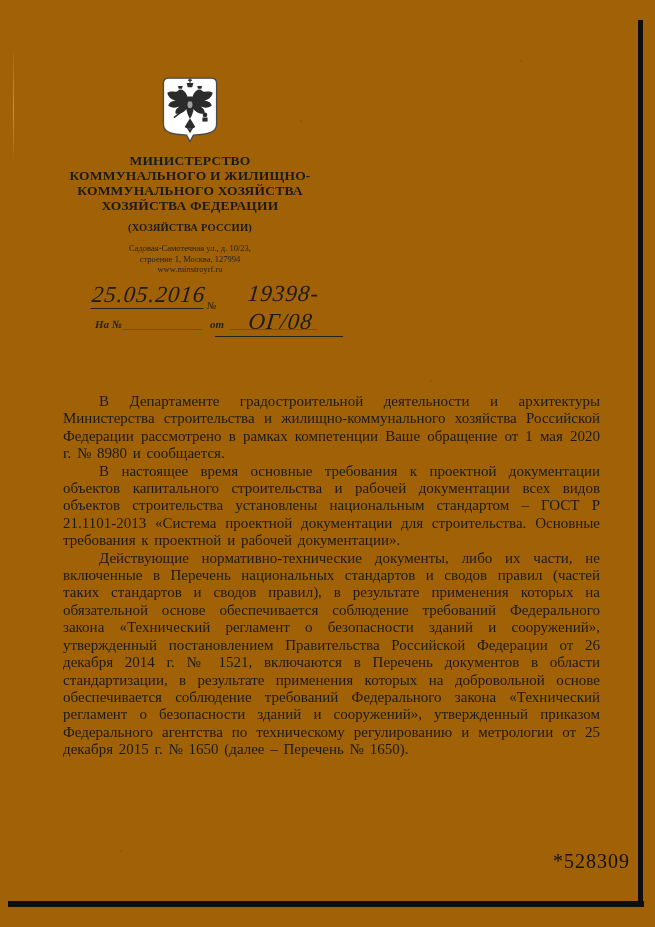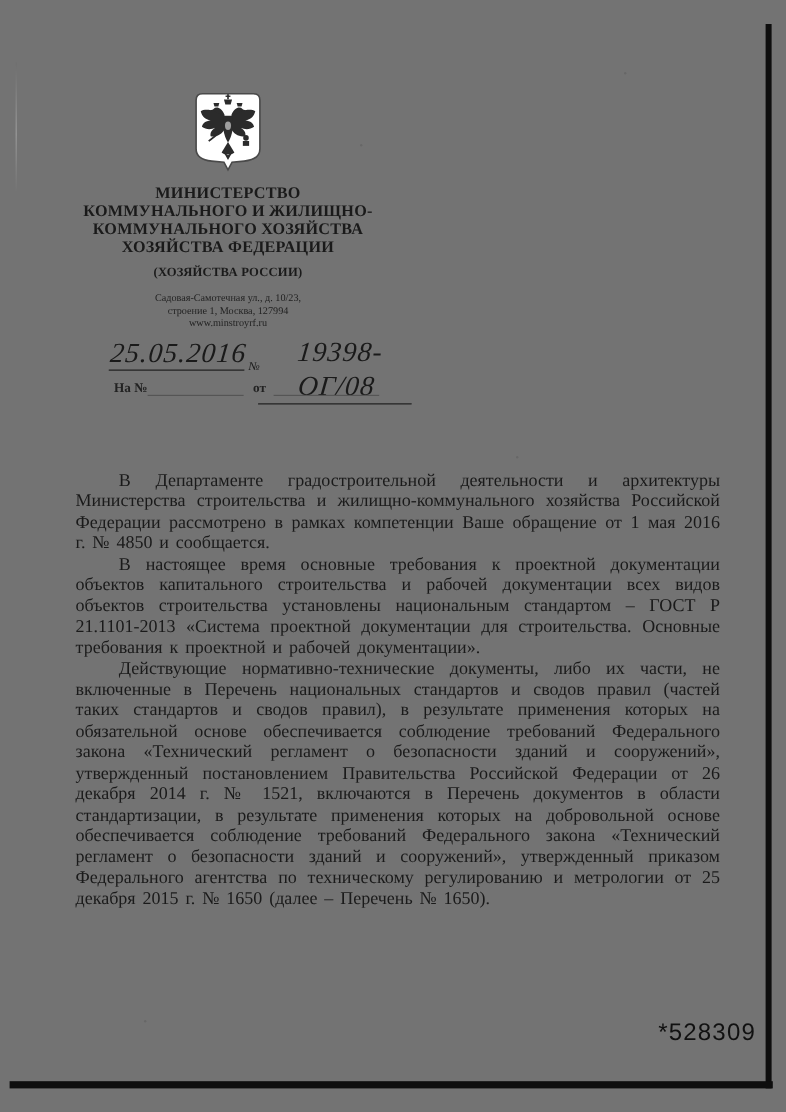--- a/index.html
+++ b/index.html
@@ -1,17 +1,17 @@
 <!DOCTYPE html>
 <html><head>
 <meta charset="utf-8">
 <style>
   html,body{margin:0;padding:0;background:#ffffff;}
   .page{
-    position:relative;width:655px;height:927px;background:#737373;overflow:hidden;
+    position:relative;width:655px;height:927px;background:#a16207;overflow:hidden;
     font-family:"Liberation Serif", serif;color:#1a1a1a;
   }
   
   .edge-left{position:absolute;left:13px;top:52px;width:1px;height:108px;
     background:linear-gradient(#6f6f6f,#9a9a9a 55%,rgba(255,255,255,0));}
   .edge-right{position:absolute;left:638px;top:20px;width:5px;height:887px;background:#0e0e0e;}
   .edge-bottom{position:absolute;left:8px;top:901px;width:636px;height:6px;background:#0e0e0e;}
   .speck{position:absolute;width:2px;height:2px;border-radius:50%;background:rgba(0,0,0,0.10);}
 
   
@@ -25,34 +25,34 @@
   .hw-date{position:absolute;left:92px;top:282px;width:113px;text-align:center;
     font-style:italic;font-size:23px;line-height:26px;letter-spacing:1px;
     border-bottom:1.5px solid #222;transform:skewX(-6deg);}
   .num-sign{position:absolute;left:207px;top:300px;font-style:italic;font-size:10px;}
   .hw-number{position:absolute;left:218px;top:280px;width:128px;text-align:center;
     font-style:italic;font-size:23px;line-height:28px;letter-spacing:1px;
     border-bottom:1.5px solid #222;transform:skewX(-6deg);}
 
   
   .ref-row{position:absolute;left:95px;top:318px;width:260px;
-    font-weight:600;font-size:11px;color:#222;}
+    font-style:italic;font-weight:600;font-size:11px;color:#222;}
   .blank-line{display:inline-block;height:11px;border-bottom:1px solid #555;vertical-align:bottom;}
   .blank-1{width:80px;margin-right:8px;}
   .blank-2{width:88px;margin-left:6px;}
 
   
   .letter-body{position:absolute;left:63px;top:393px;width:537px;
     font-size:15px;line-height:17.4px;text-align:justify;word-spacing:2px;}
   .letter-body p{margin:0;text-indent:36px;}
   .letter-body p.continues{text-align-last:justify;}
 
   
   .stamp{position:absolute;left:495px;top:850px;width:135px;text-align:right;
-    font-family:Liberation Sans, sans-serif;font-size:20px;letter-spacing:1px;color:#111;}
+    font-family:Liberation Serif, serif;font-size:20px;letter-spacing:1px;color:#111;}
 </style>
 </head>
 <body>
 
 <div class="page">
 
   <div class="edge-left"></div>
   <div class="edge-right"></div>
   <div class="edge-bottom"></div>
   <div class="speck" style="left:300px;top:120px"></div>
@@ -111,20 +111,20 @@
 
   <div class="hw-date">25.05.2016</div>
   <div class="num-sign">№</div>
   <div class="hw-number">19398-ОГ/08</div>
 
   <div class="ref-row">
     <span>На №</span><span class="blank-line blank-1"></span><span>от</span><span class="blank-line blank-2"></span>
   </div>
 
   <div class="letter-body">
-    <p>В Департаменте градостроительной деятельности и архитектуры Министерства строительства и жилищно-коммунального хозяйства Российской Федерации рассмотрено в рамках компетенции Ваше обращение от 1 мая 2016 г. № 4850 и сообщается.</p>
+    <p>В Департаменте градостроительной деятельности и архитектуры Министерства строительства и жилищно-коммунального хозяйства Российской Федерации рассмотрено в рамках компетенции Ваше обращение от 1 мая 2020 г. № 8980 и сообщается.</p>
     <p>В настоящее время основные требования к проектной документации объектов капитального строительства и рабочей документации всех видов объектов строительства установлены национальным стандартом – ГОСТ Р 21.1101-2013 «Система проектной документации для строительства. Основные требования к проектной и рабочей документации».</p>
     <p>Действующие нормативно-технические документы, либо их части, не включенные в Перечень национальных стандартов и сводов правил (частей таких стандартов и сводов правил), в результате применения которых на обязательной основе обеспечивается соблюдение требований Федерального закона «Технический регламент о безопасности зданий и сооружений», утвержденный постановлением Правительства Российской Федерации от 26 декабря 2014 г. № 1521, включаются в Перечень документов в области стандартизации, в результате применения которых на добровольной основе обеспечивается соблюдение требований Федерального закона «Технический регламент о безопасности зданий и сооружений», утвержденный приказом Федерального агентства по техническому регулированию и метрологии от 25 декабря 2015 г. № 1650 (далее – Перечень № 1650).</p>
   </div>
 
   <div class="stamp">*528309</div>
 
 </div>
 
 </body></html>

